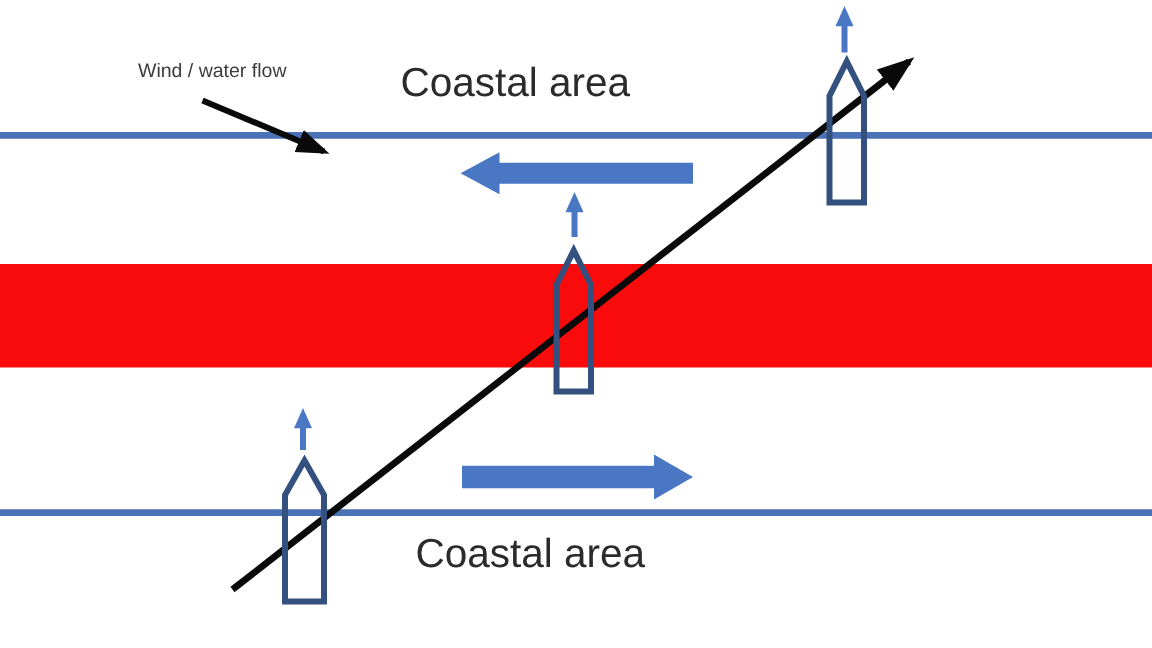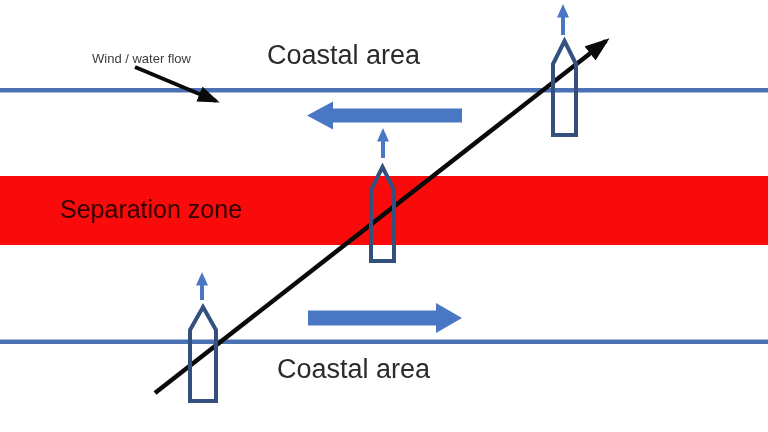--- a/index.html
+++ b/index.html
@@ -29,21 +29,21 @@
   .black-line { stroke: var(--arrow-black, #0a0a0a); fill: none; }
   .ah         { fill: var(--arrow-black, #0a0a0a); }
 
   .label {
     position: absolute;
     line-height: 1;
     white-space: nowrap;
   }
   .label.wind {
     left: 92px;
-    top: 52px;
+    top: 40px;
     font-size: 13px;
     color: var(--wind-text, #3c3c3c);
   }
   .label.coastal {
     width: 220px;
     font-size: 27px;
     color: var(--coastal-text, #2b2b2b);
   }
   .label.coastal.top    { left: 267px; top: 42px; }
   .label.coastal.bottom { left: 277px; top: 356px; }
@@ -91,15 +91,14 @@
       <polygon class="heading" points="383,128 377,141.5 389,141.5"></polygon>
     </g>
     <g>
       <rect class="heading" x="561" y="16" width="4" height="19"></rect>
       <polygon class="heading" points="563,4 557,17.5 569,17.5"></polygon>
     </g>
   </svg>
 
   <div class="label wind">Wind / water flow</div>
   <div class="label coastal top">Coastal area</div>
-  <div class="label separation">Separation zone</div>
   <div class="label coastal bottom">Coastal area</div>
 </div>
 
 </body></html>

